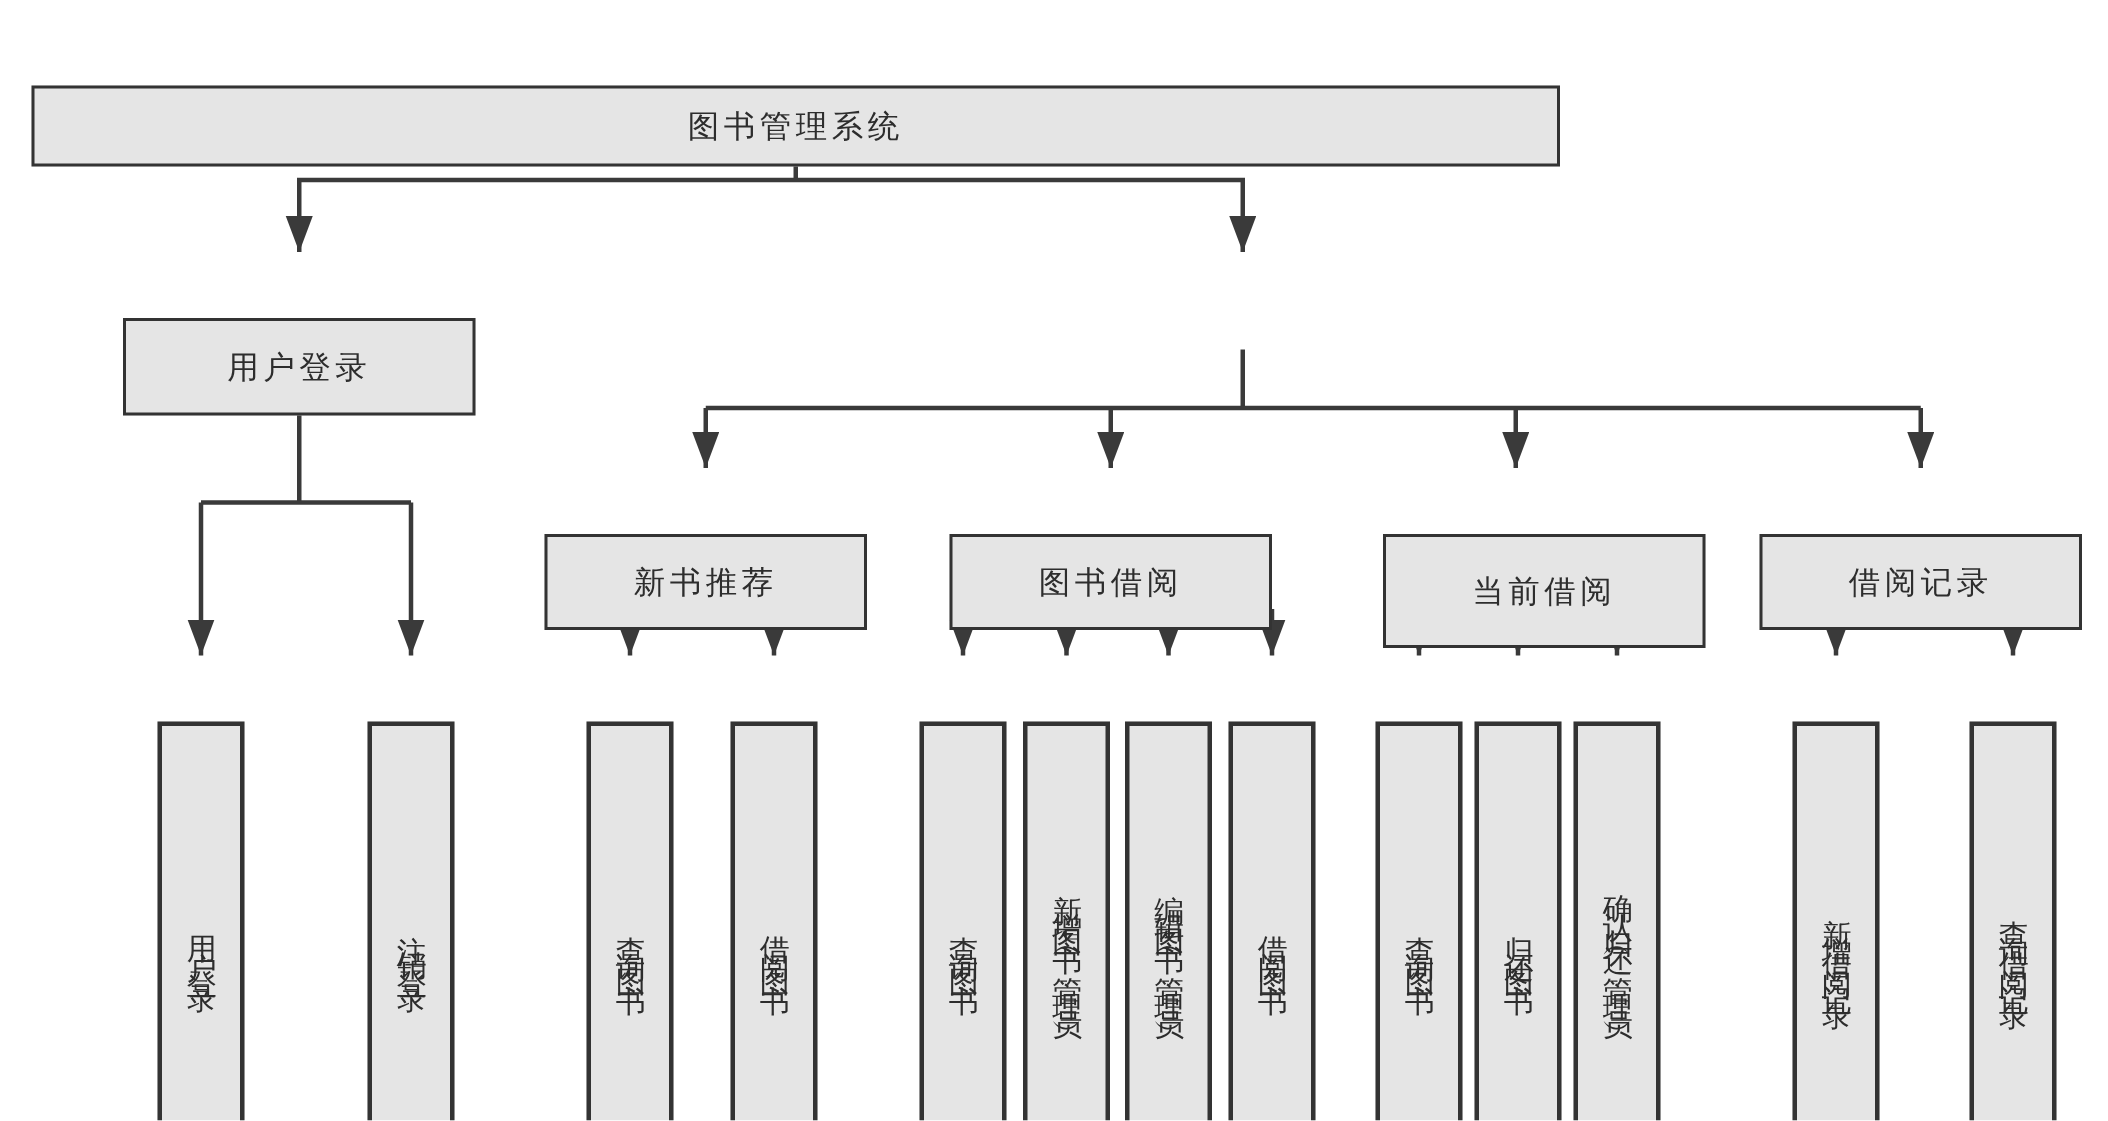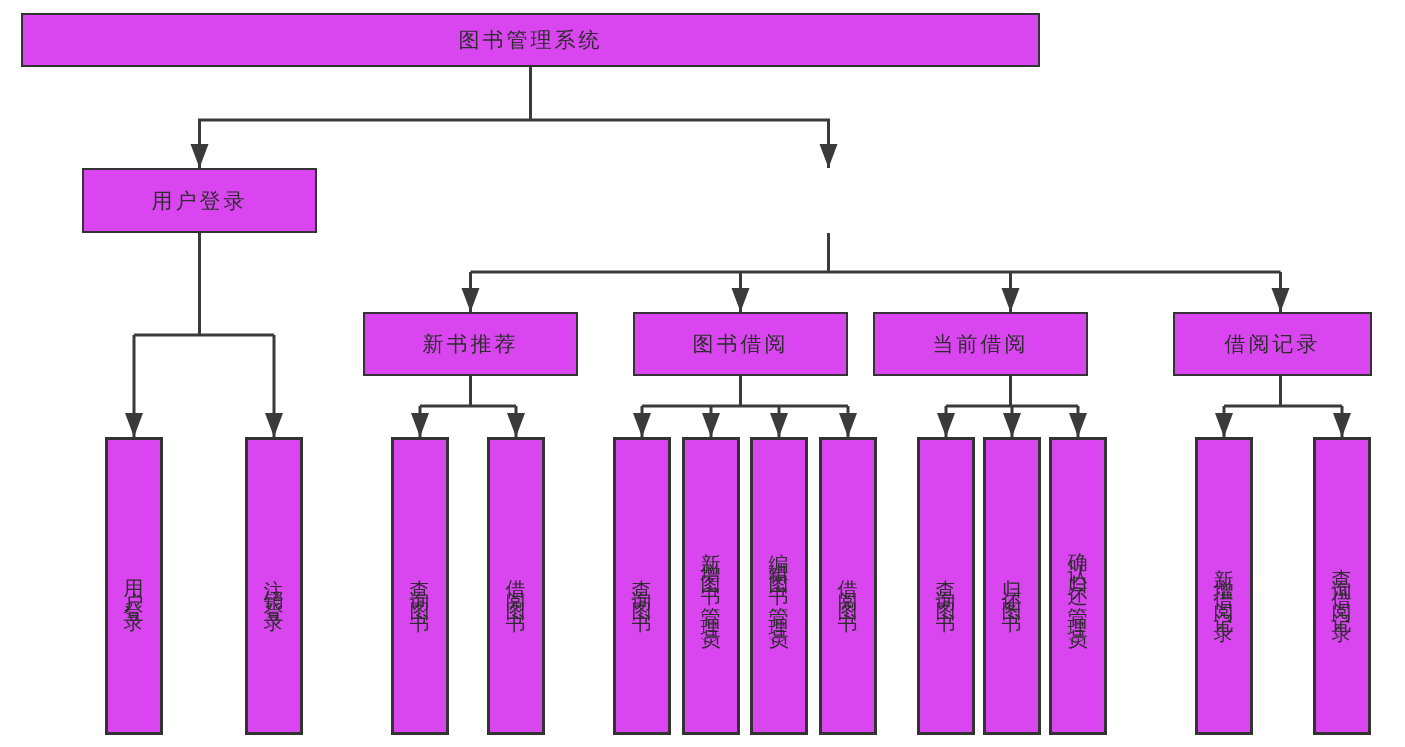--- a/index.html
+++ b/index.html
@@ -17,30 +17,31 @@
   }
   svg.connectors {
     position: absolute;
     left: 0;
     top: 0;
     z-index: 1;
   }
   .node {
     position: absolute;
     box-sizing: border-box;
-    background: #d946ef;
+    background: #e5e5e5;
     border: 2px solid #333333;
     color: #2d2d2d;
     display: flex;
     align-items: center;
     justify-content: center;
     font-size: 21px;
     letter-spacing: 3px;
     z-index: 2;
     white-space: nowrap;
+    margin-top: 44px;
   }
   .leaf {
     border-width: 3px;
     writing-mode: vertical-rl;
     text-orientation: mixed;
     font-size: 20px;
     letter-spacing: 11px;
     line-height: 1;
     white-space: normal;
   }
@@ -124,22 +125,22 @@
       </g>
     </g>
   </svg>
 
   <div class="node" style="left:21px;top:13px;width:1019px;height:54px">图书管理系统</div>
 
   <div class="node" style="left:82px;top:168px;width:235px;height:65px">用户登录</div>
 
   <div class="node" style="left:363px;top:312px;width:215px;height:64px">新书推荐</div>
   <div class="node" style="left:633px;top:312px;width:215px;height:64px">图书借阅</div>
-  <div class="node" style="left:873px;top:312px;width:215px;height:64px">当前借阅</div>
-  <div class="node" style="left:1173px;top:312px;width:199px;height:64px">借阅记录</div>
+  <div class="node" style="left:922px;top:312px;width:215px;height:76px">当前借阅</div>
+  <div class="node" style="left:1173px;top:312px;width:215px;height:64px">借阅记录</div>
 
   <div class="node leaf" style="left:105px;top:437px;width:58px;height:298px">用户登录</div>
   <div class="node leaf" style="left:245px;top:437px;width:58px;height:298px">注销登录</div>
 
   <div class="node leaf" style="left:391px;top:437px;width:58px;height:298px">查询图书</div>
   <div class="node leaf" style="left:487px;top:437px;width:58px;height:298px">借阅图书</div>
 
   <div class="node leaf" style="left:613px;top:437px;width:58px;height:298px">查询图书</div>
   <div class="node leaf" style="left:682px;top:437px;width:58px;height:298px">新增图书（管理员）</div>
   <div class="node leaf" style="left:750px;top:437px;width:58px;height:298px">编辑图书（管理员）</div>

